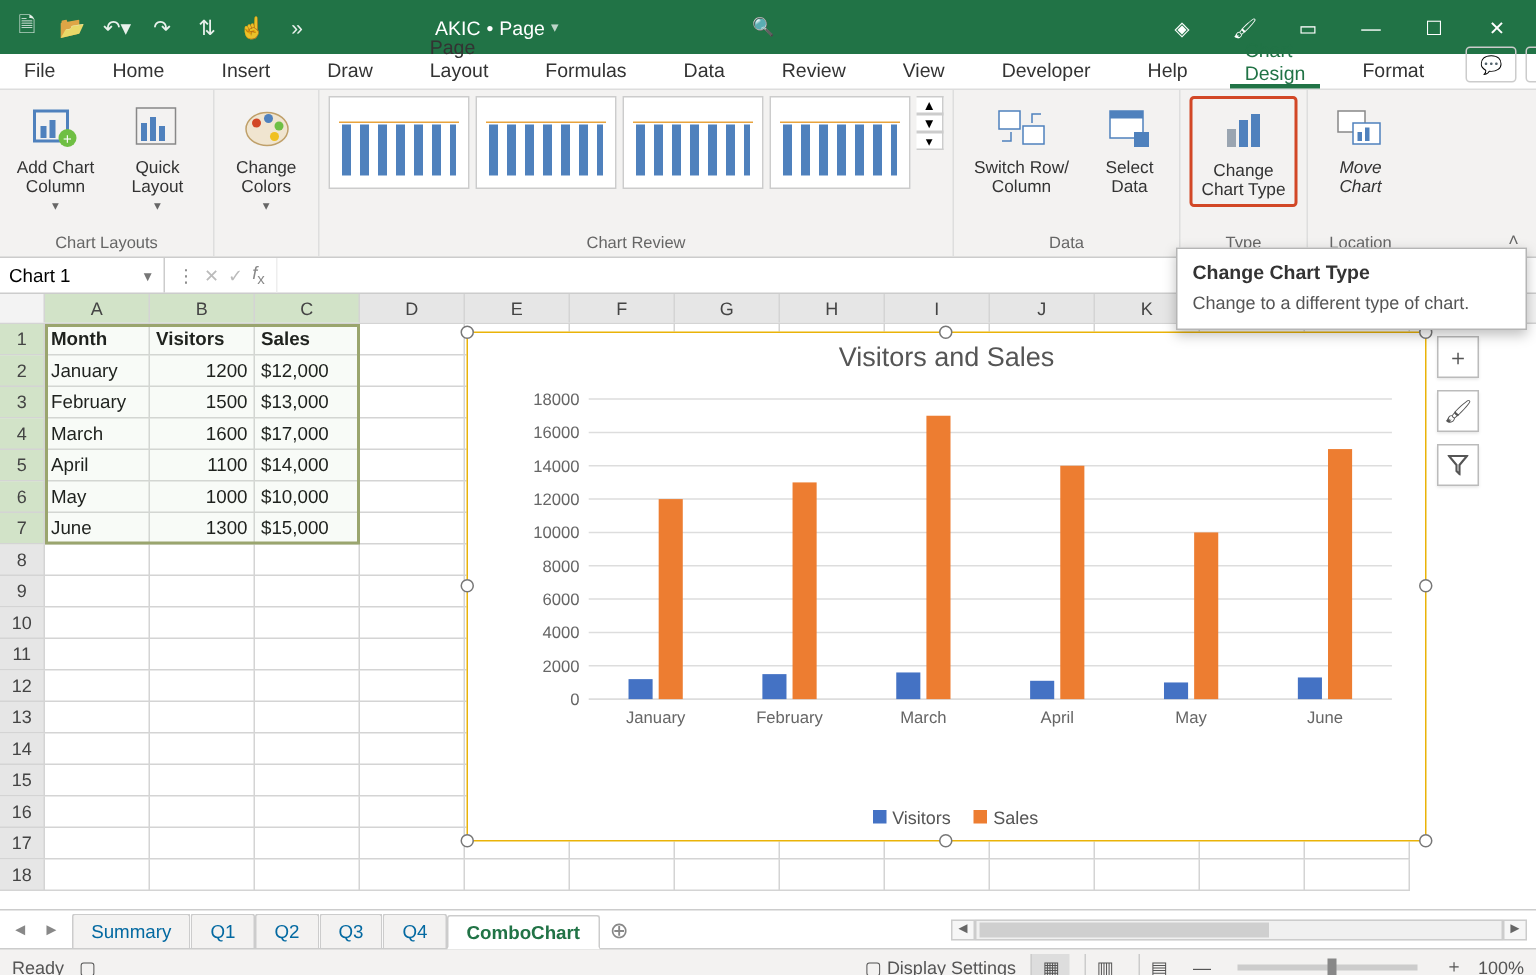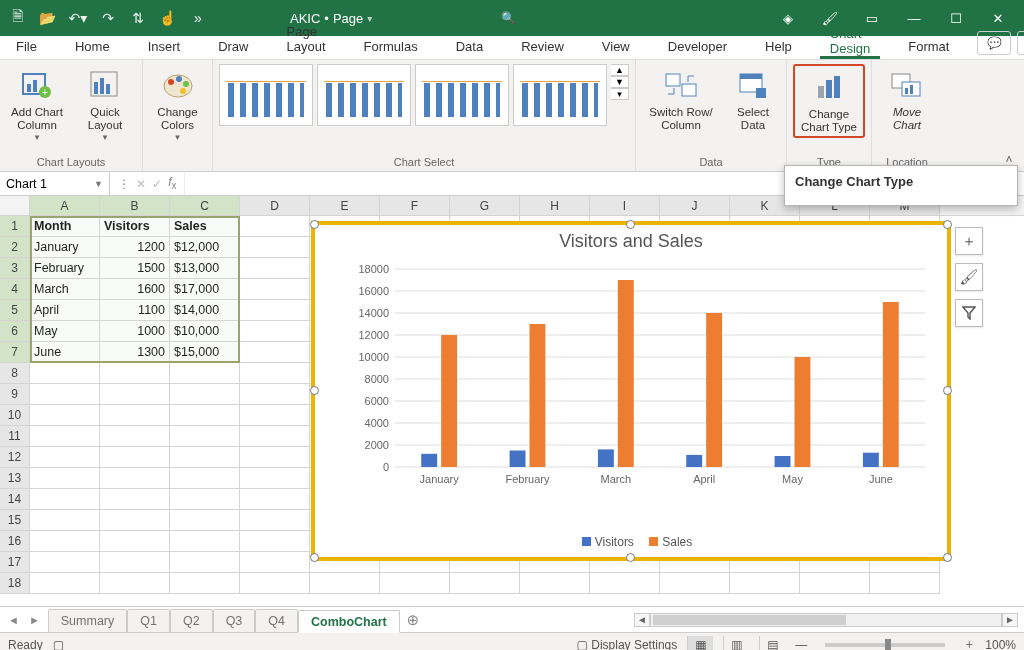--- a/index.html
+++ b/index.html
@@ -72,33 +72,33 @@
   .row { display:flex; height:21px;}
   .rowh { width:30px; border-right:1px solid var(--grid-border); border-bottom:1px solid var(--grid-border); background:#e6e6e6; text-align:center; font-size:12px; color:#444; line-height:21px;}
   .rowh.sel { background:#d2e3c8;}
   .cell { width:70px; border-right:1px solid var(--grid-border); border-bottom:1px solid var(--grid-border); padding:0 4px; font-size:12.5px; line-height:21px; overflow:hidden; white-space:nowrap;}
   .cell.hdr { font-weight:700;}
   .cell.num { text-align:right;}
   .cell.cur { }
   .selbox { position:absolute; border:2px solid #9aa56e; background:rgba(210,225,200,0.15); pointer-events:none;}
 
   
-  .chartobj { position:absolute; left:311px; top:25px; width:640px; height:340px; background:#fff; border:4px solid #eab308; }
+  .chartobj { position:absolute; left:311px; top:25px; width:640px; height:340px; background:#fff; border:1px solid #eab308; }
   .chartobj .handles div { position:absolute; width:9px; height:9px; background:#fff; border:1px solid #777; border-radius:50%;}
   .chartobj .plot { position:absolute; left:34px; right:18px; top:40px; bottom:66px;}
   .charttitle { text-align:center; font-size:18px; color:#555; padding-top:6px;}
   .side-icons { position:absolute; right:-36px; top:2px; display:flex; flex-direction:column; gap:8px;}
   .side-icons div { width:28px; height:28px; border:1px solid #bbb; background:#fff; display:flex; align-items:center; justify-content:center; color:#555; font-size:15px; box-shadow:0 1px 2px rgba(0,0,0,.1);}
   .legend { position:absolute; bottom:8px; left:0; right:0; text-align:center; font-size:12px; color:#555;}
   .legend .sw { display:inline-block; width:9px; height:9px; margin:0 4px 0 12px;}
 
   
   .sheetbar { height:26px; border-top:1px solid #ccc; display:flex; align-items:stretch; background:#fff; position:relative;}
   .sheetbar .nav { display:flex; align-items:center; padding:0 8px; gap:10px; color:#888; font-size:11px;}
-  .sheettab { padding:4px 12px; border:1px solid #ccc; border-bottom:none; background:#f3f2f1; font-size:12.5px; color:#737373; margin-top:2px; border-radius:2px 2px 0 0;}
+  .sheettab { padding:4px 12px; border:1px solid #ccc; border-bottom:none; background:#f3f2f1; font-size:12.5px; color:#0369a1; margin-top:2px; border-radius:2px 2px 0 0;}
   .sheettab.active { background:#fff; font-weight:600; color:#217346; border-bottom:2px solid #fff; position:relative; top:1px;}
   .sheetbar .add { width:26px; display:flex; align-items:center; justify-content:center; color:#888; font-size:15px; border:1px solid transparent;}
   .hscroll { margin-left:auto; width:390px; display:flex; align-items:center; padding-right:6px;}
   .hscroll .track { flex:1; height:14px; border:1px solid #ccc; background:#f0f0f0; position:relative;}
   .hscroll .thumb { position:absolute; left:2px; top:1px; height:10px; width:55%; background:#cfcfcf;}
   .hscroll .arrow { width:16px; height:14px; border:1px solid #ccc; display:flex; align-items:center; justify-content:center; font-size:10px; color:#666; background:#f6f6f6;}
 
   
   .status { height:24px; background:var(--status-bg); border-top:1px solid #ccc; display:flex; align-items:center; padding:0 8px; font-size:12px; color:#555; gap:10px;}
   .status .spacer { flex:1;}
@@ -218,21 +218,21 @@
           <div class="stylethumb"></div>
           <div class="stylethumb"></div>
           <div class="stylespin">
             <div>▲</div>
             <div>▼</div>
             <div>▾</div>
           </div>
         </div>
       </div>
     </div>
-    <div class="label">Chart Select</div>
+    <div class="label">Chart Review</div>
   </div>
 
   <div class="group">
     <div class="body">
       <div class="bigbtn" style="width:78px;">
         <div class="icn">
             <svg width="34" height="30">
               <rect x="2" y="4" width="14" height="12" fill="#fff" stroke="#4f81bd"></rect>
               <rect x="18" y="14" width="14" height="12" fill="#fff" stroke="#4f81bd"></rect>
               <path d="M10 18 L10 24 L4 24" fill="none" stroke="#4f81bd"></path>
@@ -285,20 +285,21 @@
         <span class="lbl">Move Chart</span>
       </div>
     </div>
     <div class="label">Location</div>
   </div>
 
   <div class="collapse">˄</div>
 
   <div class="tooltip">
     <div class="tt-title">Change Chart Type</div>
+    <div class="tt-body">Change to a different type of chart.</div>
   </div>
 </div>
 
 <div class="fxbar">
   <div class="namebox">
     <span>Chart 1</span>
       <span class="dd">▼</span>
   </div>
   <div class="fxbtns">
     <span>⋮</span>

